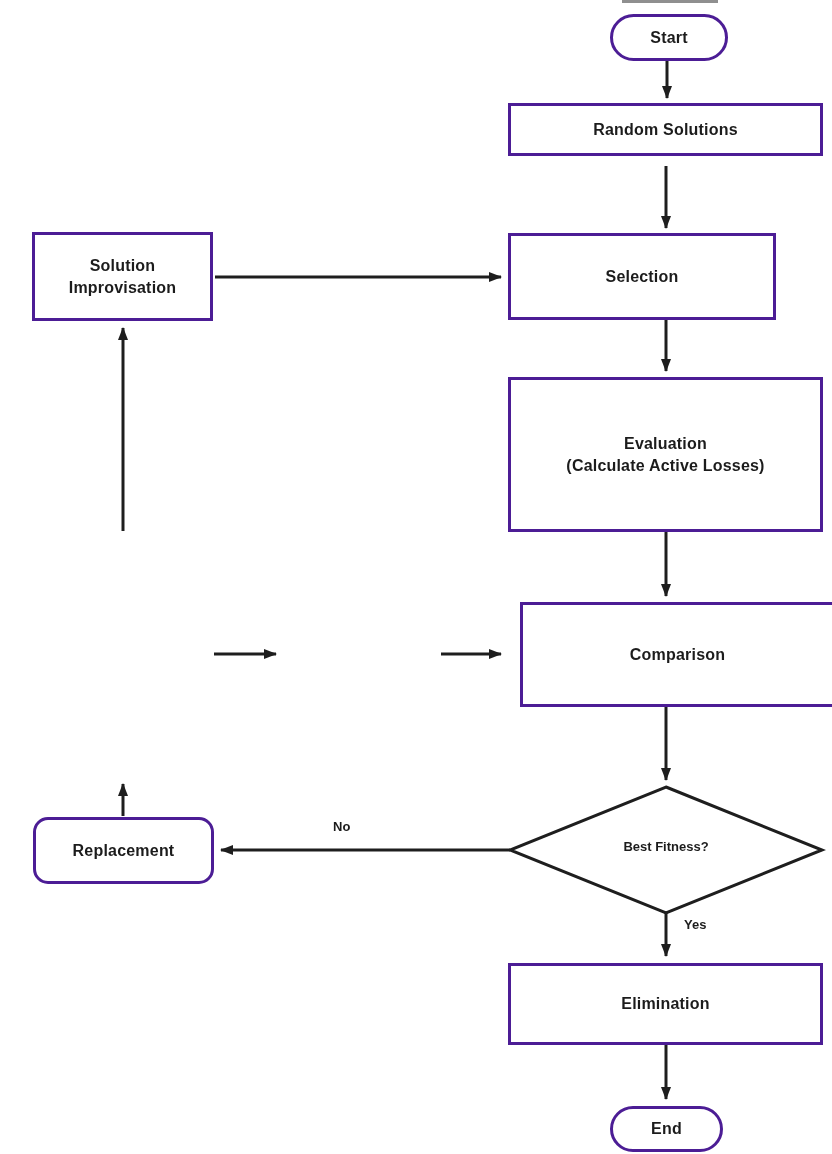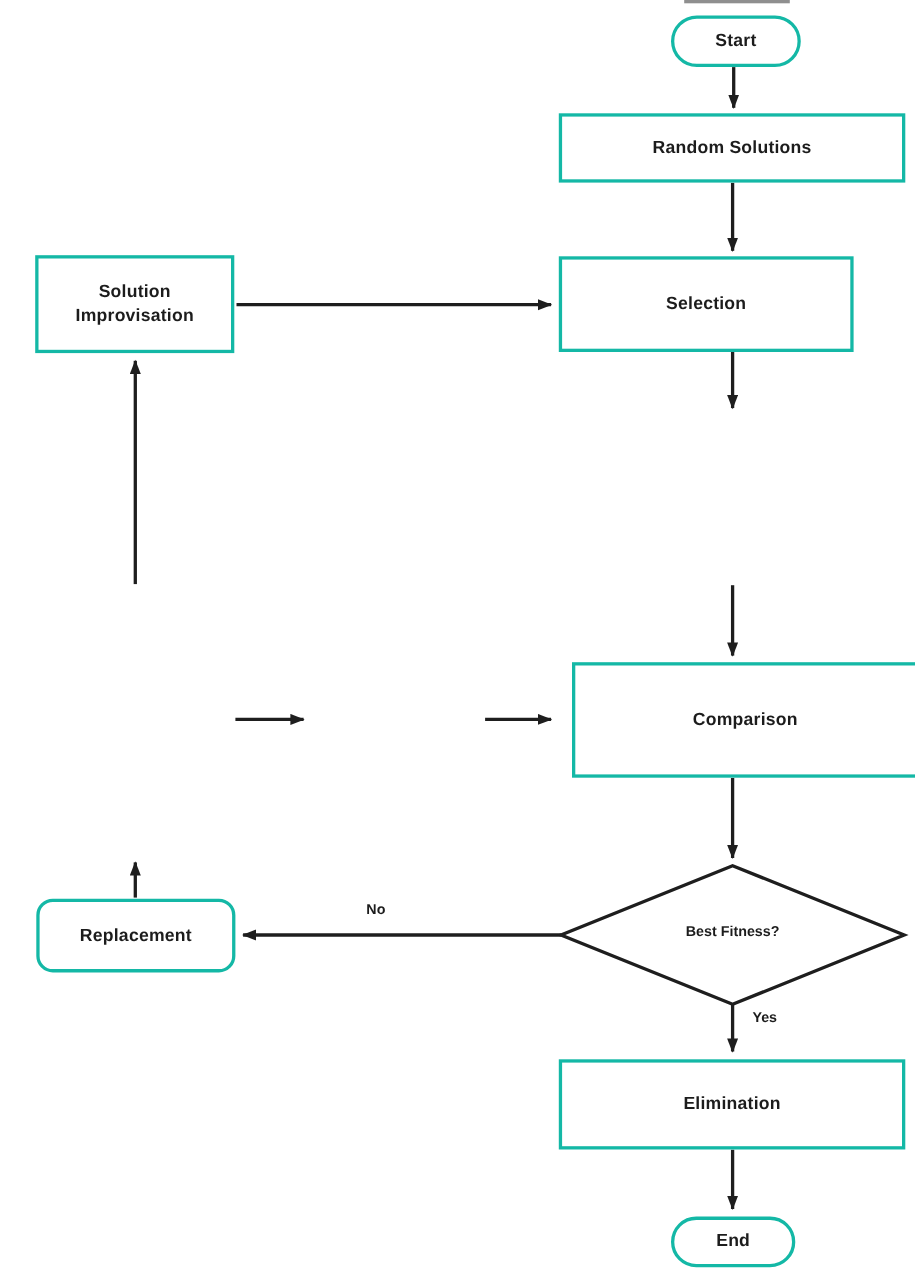--- a/index.html
+++ b/index.html
@@ -3,21 +3,21 @@
 <meta charset="utf-8">
 <style>
   html,body { margin:0; padding:0; background:#ffffff; }
   .canvas {
     position:relative; width:832px; height:1154px; background:#ffffff;
     font-family:"Liberation Sans", sans-serif; overflow:hidden;
   }
   svg.edges { position:absolute; left:0; top:0; width:832px; height:1154px; }
   .node {
     position:absolute; box-sizing:border-box;
-    border:3px solid #14b8a6; background:#ffffff;
+    border:3px solid #4c1d95; background:#ffffff;
     display:flex; align-items:center; justify-content:center;
     text-align:center; font-weight:bold; font-size:16px; color:#1c1c1c;
     white-space:pre-line; line-height:1.35; letter-spacing:0.2px;
   }
   .stadium { border-radius:26px; }
   .edge-label, .diamond-label {
     position:absolute; font-weight:bold; font-size:13px; color:#1c1c1c;
   }
   .diamond-label { width:200px; text-align:center; }
   .artifact {
@@ -52,27 +52,29 @@
     <line x1="510" y1="850" x2="221" y2="850" stroke="#1e1e1e" stroke-width="3" marker-end="url(#arrow)"></line>
 
     <line x1="123" y1="816" x2="123" y2="784" stroke="#1e1e1e" stroke-width="3" marker-end="url(#arrow)"></line>
     <line x1="123" y1="531" x2="123" y2="328" stroke="#1e1e1e" stroke-width="3" marker-end="url(#arrow)"></line>
 
     <polygon points="666,787 822,850 666,913 510,850" fill="#ffffff" stroke="#1e1e1e" stroke-width="3"></polygon>
   </svg>
 
   <div class="node stadium" style="left:610px; top:14px; width:118px; height:47px;">Start</div>
 
-  <div class="node" style="left:508px; top:103px; width:315px; height:63px;">Random Solutions</div>
+  <div class="node" style="left:508px; top:103px; width:315px; height:53px;">Random Solutions</div>
 
   <div class="node" style="left:32px; top:232px; width:181px; height:89px;">Solution
 Improvisation</div>
 
   <div class="node" style="left:508px; top:233px; width:268px; height:87px;">Selection</div>
 
+  <div class="node" style="left:508px; top:377px; width:315px; height:155px;">Evaluation
+(Calculate Active Losses)</div>
 
 
 
   <div class="node" style="left:520px; top:602px; width:315px; height:105px;">Comparison</div>
 
   <div class="node" style="left:33px; top:817px; width:181px; height:67px;border-radius:15px;">Replacement</div>
 
   <div class="node" style="left:508px; top:963px; width:315px; height:82px;">Elimination</div>
 
   <div class="node stadium" style="left:610px; top:1106px; width:113px; height:46px; border-radius:23px;">End</div>

